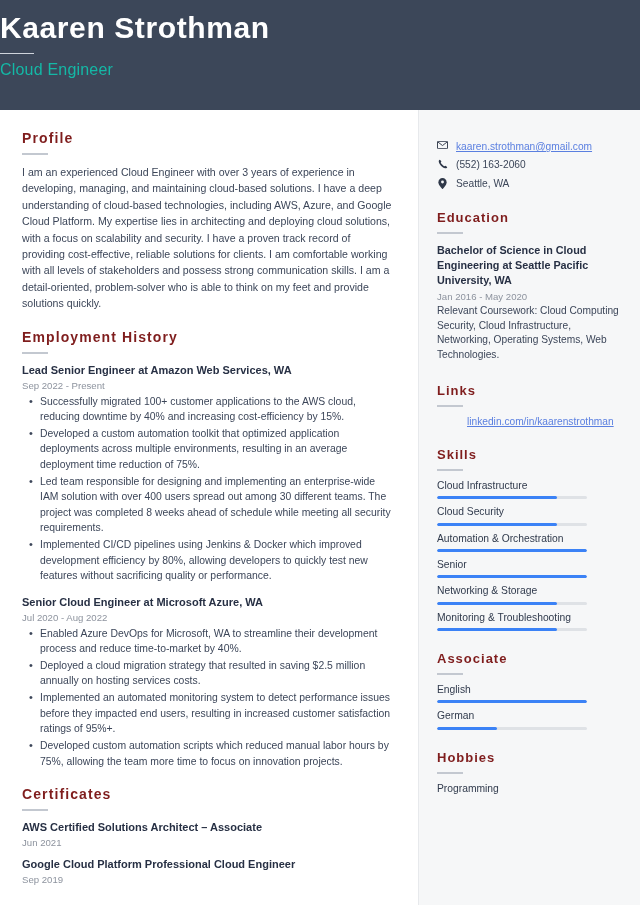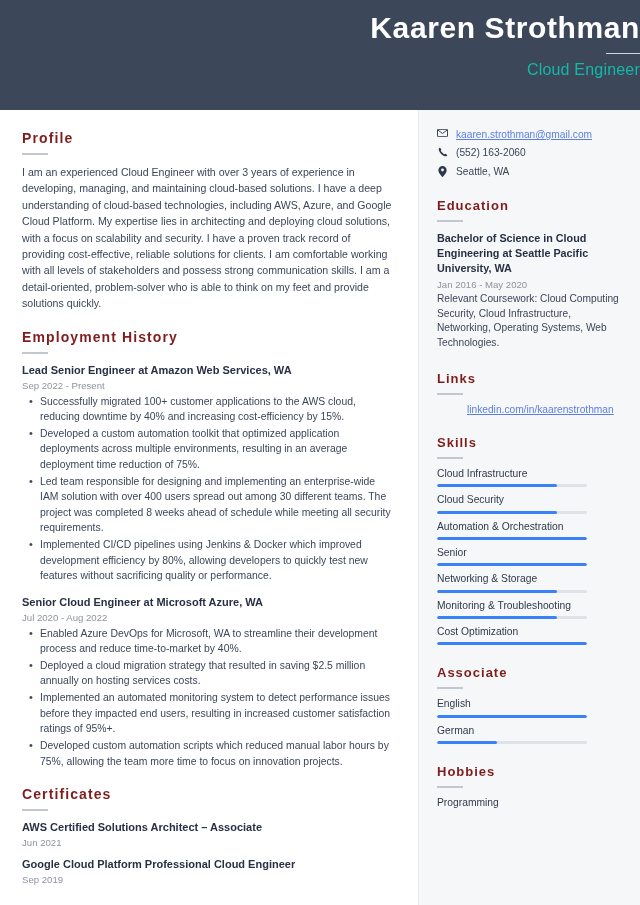--- a/index.html
+++ b/index.html
@@ -16,21 +16,21 @@
   }
   .page { width: 640px; height: 905px; position: relative; display: flex; flex-direction: column; }
 
   
   .header {
     background: #3c4759;
     height: 110px;
     flex: 0 0 110px;
     display: flex;
     flex-direction: column;
-    align-items: flex-end;
+    align-items: flex-start;
     justify-content: center;
     padding-bottom: 20px;
   }
   .header-name {
     color: #ffffff;
     font-size: 30px;
     font-weight: bold;
     letter-spacing: 0.6px;
     line-height: 1.15;
   }
@@ -52,21 +52,21 @@
     width: 418px;
     flex: 0 0 418px;
     background: #ffffff;
     padding: 20px 22px 0 22px;
   }
   .sidebar {
     width: 222px;
     flex: 0 0 222px;
     background: #f6f7f8;
     border-left: 1px solid #e7e9ec;
-    padding: 18px 20px 0 18px;
+    padding: 30px 20px 0 18px;
   }
 
   
   .sec-title {
     font-size: 14px;
     font-weight: bold;
     color: #7f1d1d;
     letter-spacing: 1.1px;
   }
   .sec-title.sm { font-size: 13px; letter-spacing: 1px; }
@@ -329,26 +329,20 @@
           <div class="skill-track">
               <div class="skill-fill" style="width: 80%;"></div>
             </div>
         </div>
         <div class="skill-row">
           <div class="skill-label">Monitoring &amp; Troubleshooting</div>
           <div class="skill-track">
               <div class="skill-fill" style="width: 80%;"></div>
             </div>
         </div>
-        <div class="skill-row">
-          <div class="skill-label">Cost Optimization</div>
-          <div class="skill-track">
-              <div class="skill-fill" style="width: 100%;"></div>
-            </div>
-        </div>
       </div>
 
       <div class="side-block">
         <div class="sec-title sm">Associate</div>
         <div class="sec-rule"></div>
 
         <div class="skill-row">
           <div class="skill-label">English</div>
           <div class="skill-track">
               <div class="skill-fill" style="width: 100%;"></div>

